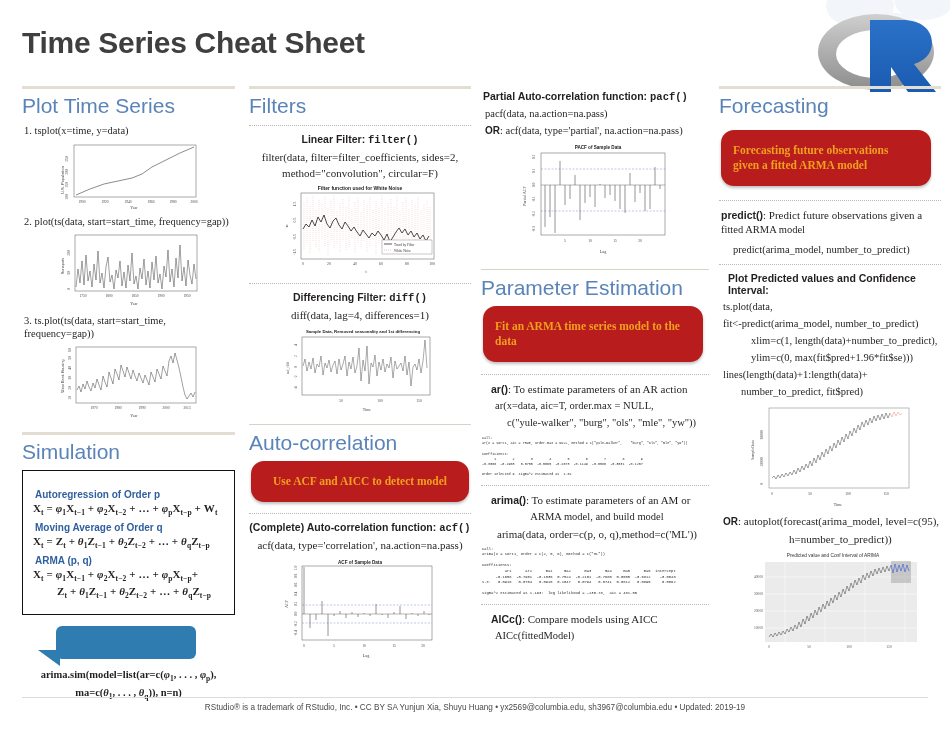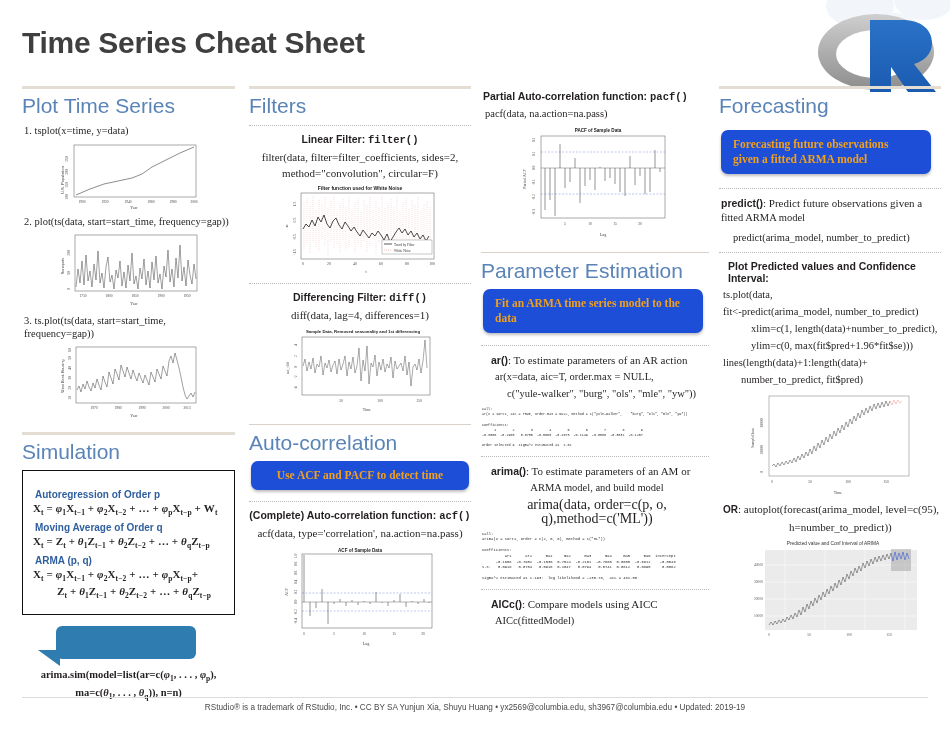--- a/index.html
+++ b/index.html
@@ -49,27 +49,27 @@
   .code{font-size:11px;text-align:center;line-height:14px;margin:3px 4px 4px 4px;}
   .codeL{font-size:10.5px;line-height:14px;margin:3px 0 3px 4px;}
   .lead{font-size:11px;line-height:14px;margin:4px 0 3px 0;}
   .lead b{font-family:"Liberation Sans",sans-serif;font-size:10.5px;}
   .indent{margin-left:14px;}
   .indent2{margin-left:26px;}
   .center{text-align:center;}
 
   
   .pill{
-    background:#1d4ed8;
-    border-radius:7px;
+    background:#b91c1c;
+    border-radius:13px;
     color:#f0a01e;
     font-family:"Liberation Serif", serif;
     font-weight:bold;
     font-size:11.5px;
-    padding:7px 12px;
+    padding:13px 12px;
     line-height:15px;
     box-shadow:0 2px 3px rgba(0,0,0,.25);
   }
 
   
   .fbox{border:1.6px solid #111;padding:15px 8px 9px 8px;margin-top:4px;}
   .flabel{
     font-family:"Liberation Sans",sans-serif;font-weight:bold;
     font-size:10px;color:#2f5f9e;margin:3px 0 2px 4px;
   }
@@ -335,21 +335,21 @@
         <text x="66" y="76">50</text>
           <text x="105" y="76">100</text>
           <text x="144" y="76">150</text>
       </g>
       <text x="92" y="85" font-size="4" fill="#444" text-anchor="middle">Time</text>
     </svg>
 
     <div class="solidrule"></div>
     <div class="sechead">Auto-correlation</div>
 
-    <div class="pill" style="text-align:center;margin:6px 2px 0 2px;">Use ACF and PACF to detect time</div>
+    <div class="pill" style="text-align:center;margin:6px 2px 0 2px;">Use ACF and AICC to detect model</div>
 
     <div class="dotrule" style="margin-top:11px;"></div>
 
     <div class="subhead">
       <span>(Complete) Auto-correlation function: </span><span class="mono" style="font-weight:bold">acf()</span>
     </div>
     <div class="code">acf(data, type='correlation', na.action=na.pass)</div>
 
     <svg class="plot" width="168" height="105" viewBox="0 0 168 105">
       <text x="84" y="8" font-size="4.6" font-weight="bold" fill="#1c1c1c" text-anchor="middle" font-family="Liberation Sans, sans-serif">ACF of Sample Data</text>
@@ -400,20 +400,23 @@
       <text x="90" y="101" font-size="4.2" fill="#444" text-anchor="middle">Lag</text>
     </svg>
   </div>
 
   <div class="col c3">
 
     <div class="subhead" style="text-align:left;margin-left:2px;">
       <span>Partial Auto-correlation function: </span><span class="mono" style="font-weight:bold">pacf()</span>
     </div>
     <div class="codeL">pacf(data, na.action=na.pass)</div>
+    <div class="codeL">
+      <b style="font-family:'Liberation Sans',sans-serif;font-size:10px;">OR</b><span>: acf(data, type='partial', na.action=na.pass)</span>
+    </div>
 
     <svg class="plot" width="170" height="118" viewBox="0 0 170 118">
       <text x="88" y="8" font-size="4.6" font-weight="bold" fill="#1c1c1c" text-anchor="middle" font-family="Liberation Sans, sans-serif">PACF of Sample Data</text>
       <text x="16" y="55" font-size="4.2" fill="#444" transform="rotate(-90 16 55)" text-anchor="middle">Partial ACF</text>
       <text x="25" y="88" font-size="3.6" fill="#444" transform="rotate(-90 25 88)" text-anchor="middle">-0.3</text>
       <text x="25" y="73" font-size="3.6" fill="#444" transform="rotate(-90 25 73)" text-anchor="middle">-0.2</text>
       <text x="25" y="58" font-size="3.6" fill="#444" transform="rotate(-90 25 58)" text-anchor="middle">-0.1</text>
       <text x="25" y="44" font-size="3.6" fill="#444" transform="rotate(-90 25 44)" text-anchor="middle">0.0</text>
       <text x="25" y="30" font-size="3.6" fill="#444" transform="rotate(-90 25 30)" text-anchor="middle">0.1</text>
       <text x="25" y="16" font-size="3.6" fill="#444" transform="rotate(-90 25 16)" text-anchor="middle">0.2</text>
@@ -476,21 +479,21 @@
 -0.3066  -0.2903   0.0750  -0.5065  -0.1073  -0.1149  -0.0580  -0.3031  -0.1207
 
 Order selected 9  sigma^2 estimated as  1.52</div>
 
     <div class="dotrule"></div>
 
     <div class="lead" style="margin-left:10px;">
       <b>arima()</b><span>: To estimate parameters of an AM or</span>
     </div>
     <div class="codeL center">ARMA model, and build model</div>
-    <div class="codeL center" style="font-size:14px;">arima(data, order=c(p, o, q),method=c('ML'))</div>
+    <div class="codeL center" style="font-size:11px;">arima(data, order=c(p, o, q),method=c('ML'))</div>
     <div class="rout big">Call:
 arima(x = sort1, order = c(2, 0, 6), method = c("ML"))
 
 Coefficients:
           ar1      ar2      ma1     ma2      ma3      ma4     ma5      ma6  intercept
       -0.1658  -0.7951  -0.1536  0.7524  -0.2101  -0.7680  0.0605  -0.6812    -0.0048
 s.e.   0.0918   0.0754   0.0916  0.1047   0.0794   0.0741  0.0812   0.0895     0.0062
 
 sigma^2 estimated as 1.193:  log likelihood = -230.78,  aic = 481.55</div>
 

